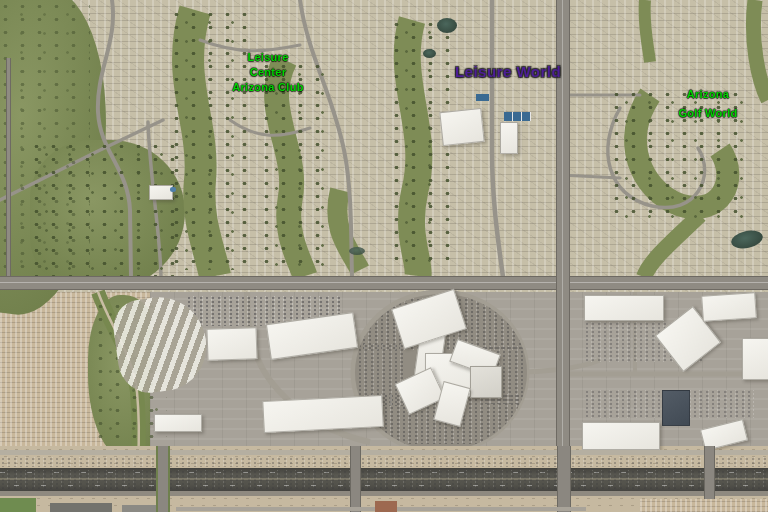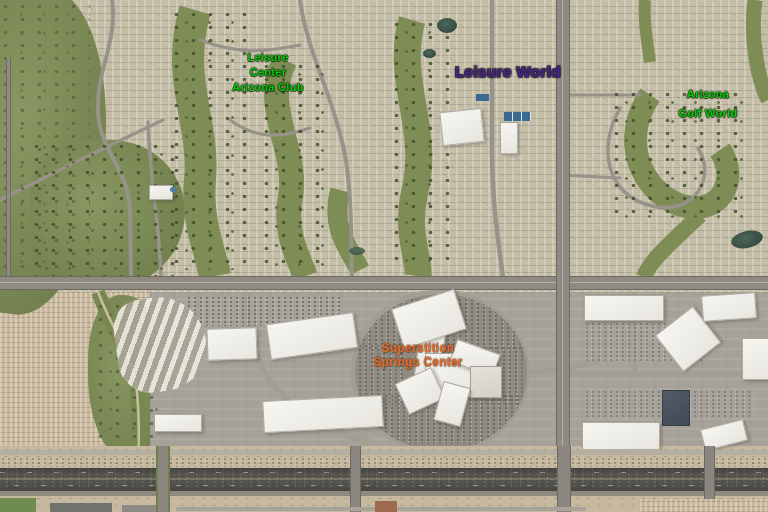--- a/index.html
+++ b/index.html
@@ -217,18 +217,14 @@
     <div>Center</div>
     <div>Arizona Club</div>
   </div>
   <div class="map-label lbl-city" style="left:508px;top:71px;">
     <span>Leisure World</span>
   </div>
   <div class="map-label lbl-green lbl-green2" style="left:676px;top:104px;margin-left:32px;">
     <div>Arizona</div>
     <div>Golf World</div>
   </div>
-  <div class="map-label lbl-orange" style="left:418px;top:355px;">
-    <div>Superstition</div>
-    <div>Springs Center</div>
-  </div>
 
 </div>
 
 </body></html>

